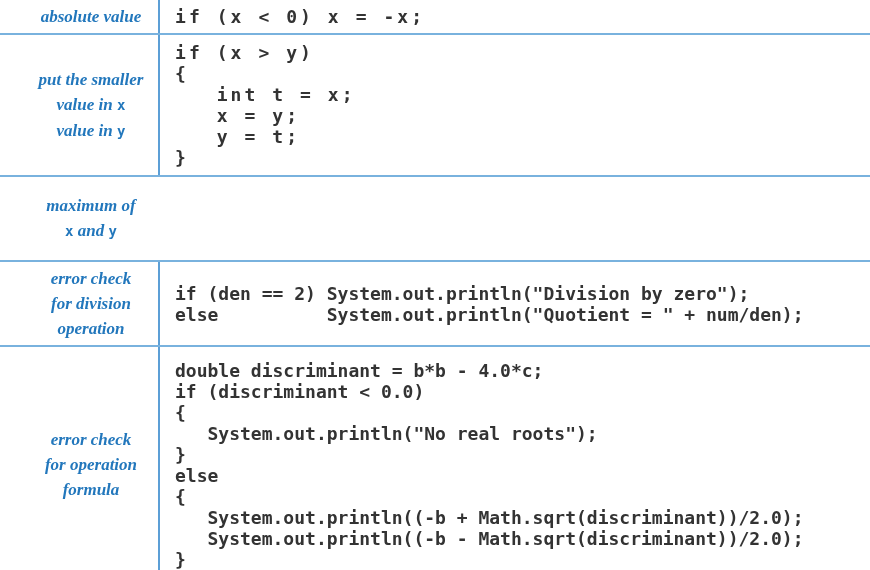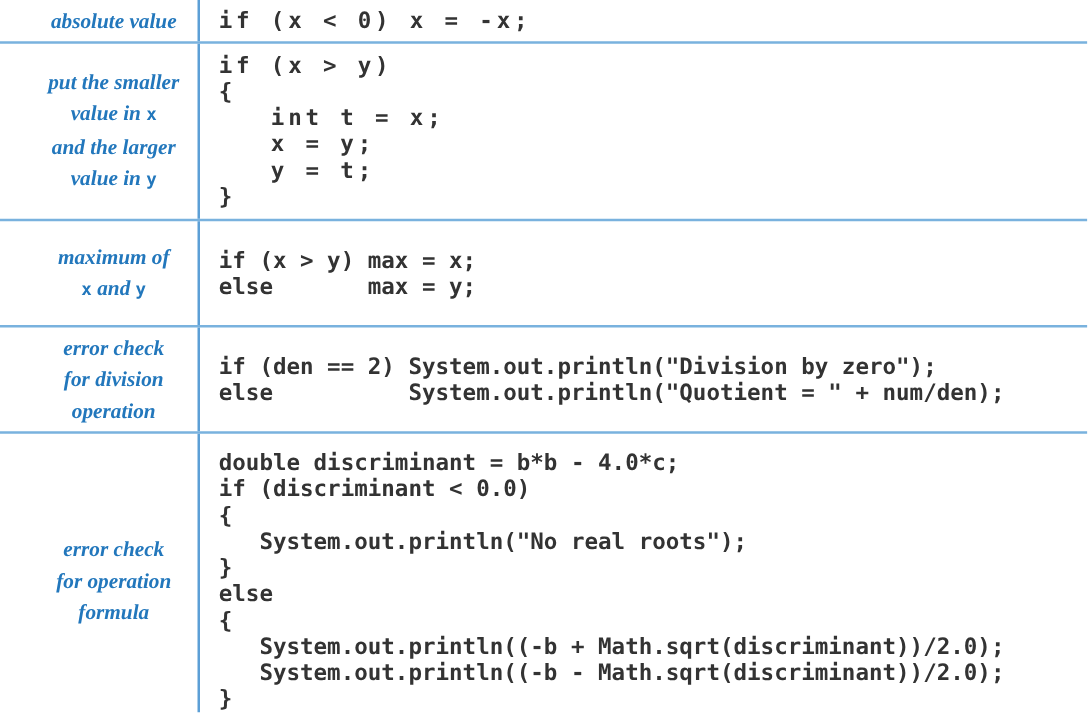--- a/index.html
+++ b/index.html
@@ -78,40 +78,35 @@
         <div class="label-line"><span>absolute value</span></div>
       </div>
       <div class="code-cell">
         <pre>if (x &lt; 0) x = -x;</pre>
       </div>
     </div>
     <div class="row track-wide" style="height: 142px;">
       <div class="label-cell">
         <div class="label-line"><span>put the smaller</span></div>
         <div class="label-line"><span>value in </span><span class="mono">x</span></div>
-        <div class="label-line"><span>and the larger</span></div>
         <div class="label-line"><span>value in </span><span class="mono">y</span></div>
       </div>
       <div class="code-cell">
         <pre>if (x &gt; y)
 {
    int t = x;
    x = y;
    y = t;
 }</pre>
       </div>
     </div>
     <div class="row" style="height: 85px;">
       <div class="label-cell">
         <div class="label-line"><span>maximum of</span></div>
         <div class="label-line"><span class="mono">x</span><span> and </span><span class="mono">y</span></div>
-      </div>
-      <div class="code-cell">
-        <pre>if (x &gt; y) max = x;
-else       max = y;</pre>
       </div>
     </div>
     <div class="row" style="height: 85px;">
       <div class="label-cell">
         <div class="label-line"><span>error check</span></div>
         <div class="label-line"><span>for division</span></div>
         <div class="label-line"><span>operation</span></div>
       </div>
       <div class="code-cell">
         <pre>if (den == 2) System.out.println("Division by zero");

